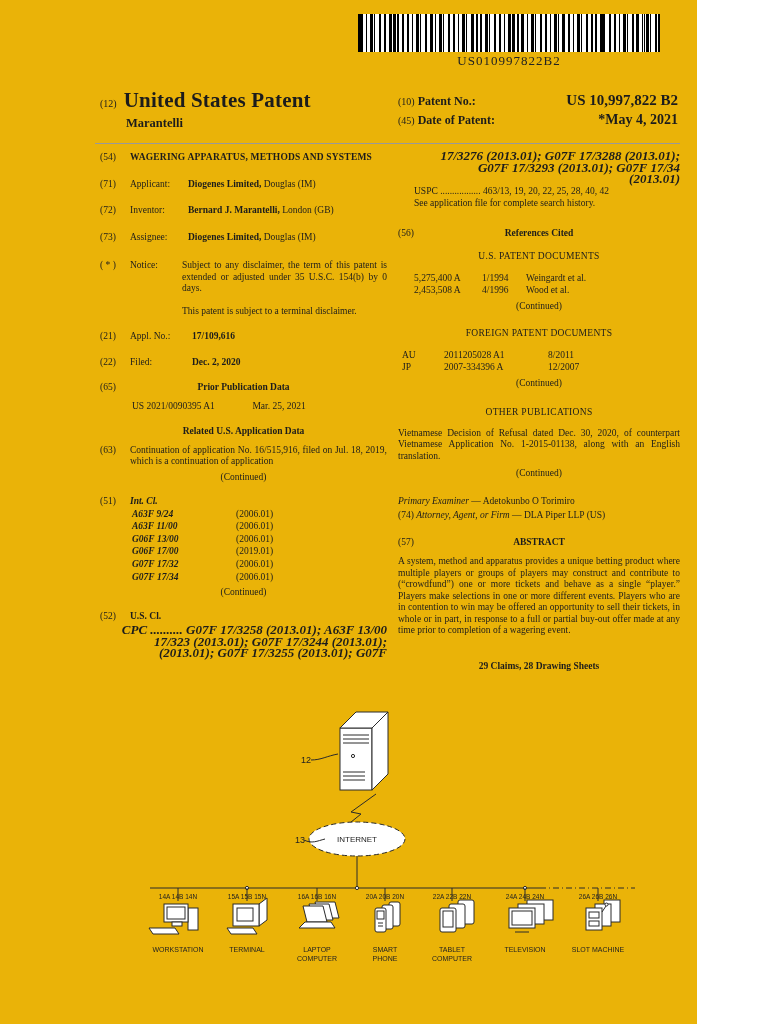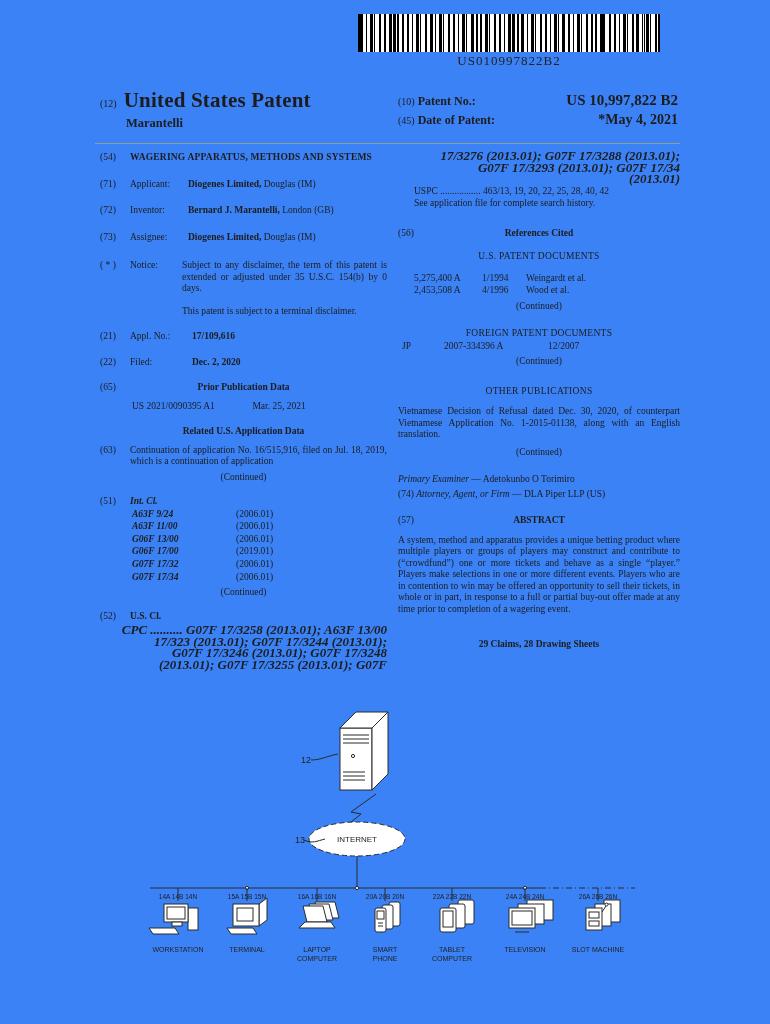--- a/index.html
+++ b/index.html
@@ -1,18 +1,18 @@
 <!DOCTYPE html>
 <html><head>
 <meta charset="utf-8">
 <style>
   * { margin:0; padding:0; box-sizing:border-box; }
   html,body { background:#fff; }
   .page {
-    position:relative; width:770px; height:1024px; background:#3b82f6;
+    position:relative; width:697px; height:1024px; background:#eab308;
     font-family:"Liberation Serif", serif; color:#1c1c1c; overflow:hidden;
   }
   
   .barcode {
     position:absolute; left:358px; top:14px; width:302px; height:38px;
     background-color:#fff;
     background-image:
       repeating-linear-gradient(90deg, #000 0 2px, rgba(0,0,0,0) 2px 5px, #000 5px 6px, rgba(0,0,0,0) 6px 9px, #000 9px 12px, rgba(0,0,0,0) 12px 13px, #000 13px 14px, rgba(0,0,0,0) 14px 18px, #000 18px 20px, rgba(0,0,0,0) 20px 23px),
       repeating-linear-gradient(90deg, rgba(0,0,0,0) 0 29px, #000 29px 31px, rgba(0,0,0,0) 31px 37px, #000 37px 38px, rgba(0,0,0,0) 38px 41px);
     border-left:3px solid #000; border-right:2px solid #000;
@@ -195,21 +195,20 @@
       </div>
     <div class="centered">(Continued)</div>
 
     <div class="uscl-head">
       <span class="fnum">(52)</span>
       <span class="bold">U.S. Cl.</span>
     </div>
     <div class="cpcblock">
       <div class="cpc-line">CPC .......... G07F 17/3258 (2013.01); A63F 13/00</div>
       <div class="cpc-line">17/323 (2013.01); G07F 17/3244 (2013.01);</div>
-      <div class="cpc-line">G07F 17/3246 (2013.01); G07F 17/3248</div>
       <div class="cpc-line">(2013.01); G07F 17/3255 (2013.01); G07F</div>
     </div>
   </div>
 
   <div class="col col-right">
 
     <div class="cpcblock" style="margin-top:0;">
       <div class="cpc-line">17/3276 (2013.01); G07F 17/3288 (2013.01);</div>
       <div class="cpc-line">G07F 17/3293 (2013.01); G07F 17/34</div>
       <div class="cpc-line">(2013.01)</div>
@@ -229,20 +228,25 @@
       <span>Weingardt et al.</span>
     </div>
     <div class="usrow">
       <span>2,453,508 A</span>
       <span>4/1996</span>
       <span>Wood et al.</span>
     </div>
     <div class="centered">(Continued)</div>
 
     <div class="subhead" style="margin-top:16px;">FOREIGN PATENT DOCUMENTS</div>
+    <div class="frow" style="margin-top:10px;">
+      <span>AU</span>
+      <span>2011205028 A1</span>
+      <span>8/2011</span>
+    </div>
     <div class="frow">
       <span>JP</span>
       <span>2007-334396 A</span>
       <span>12/2007</span>
     </div>
     <div class="centered">(Continued)</div>
 
     <div class="subhead" style="margin-top:18px;">OTHER PUBLICATIONS</div>
     <div class="pubpara">Vietnamese Decision of Refusal dated Dec. 30, 2020, of counterpart Vietnamese Application No. 1-2015-01138, along with an English translation.</div>
     <div class="centered" style="margin-top:6px;">(Continued)</div>

